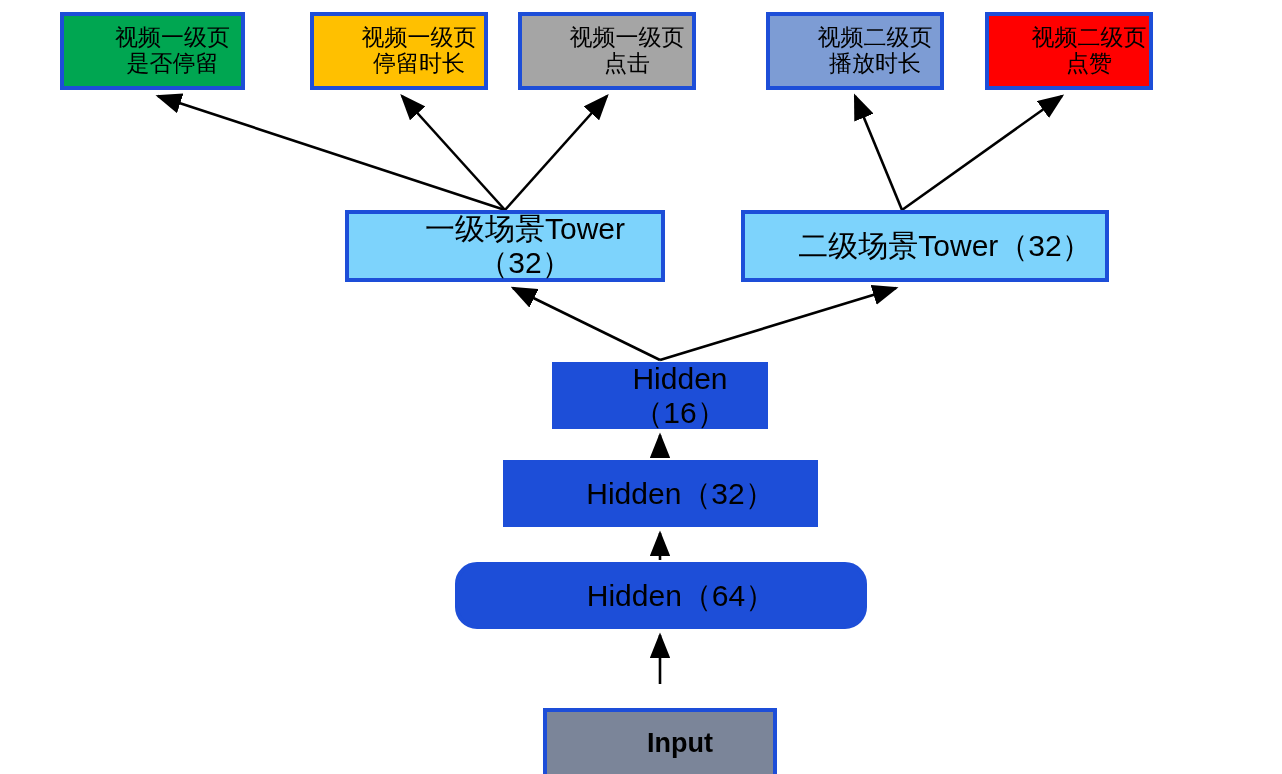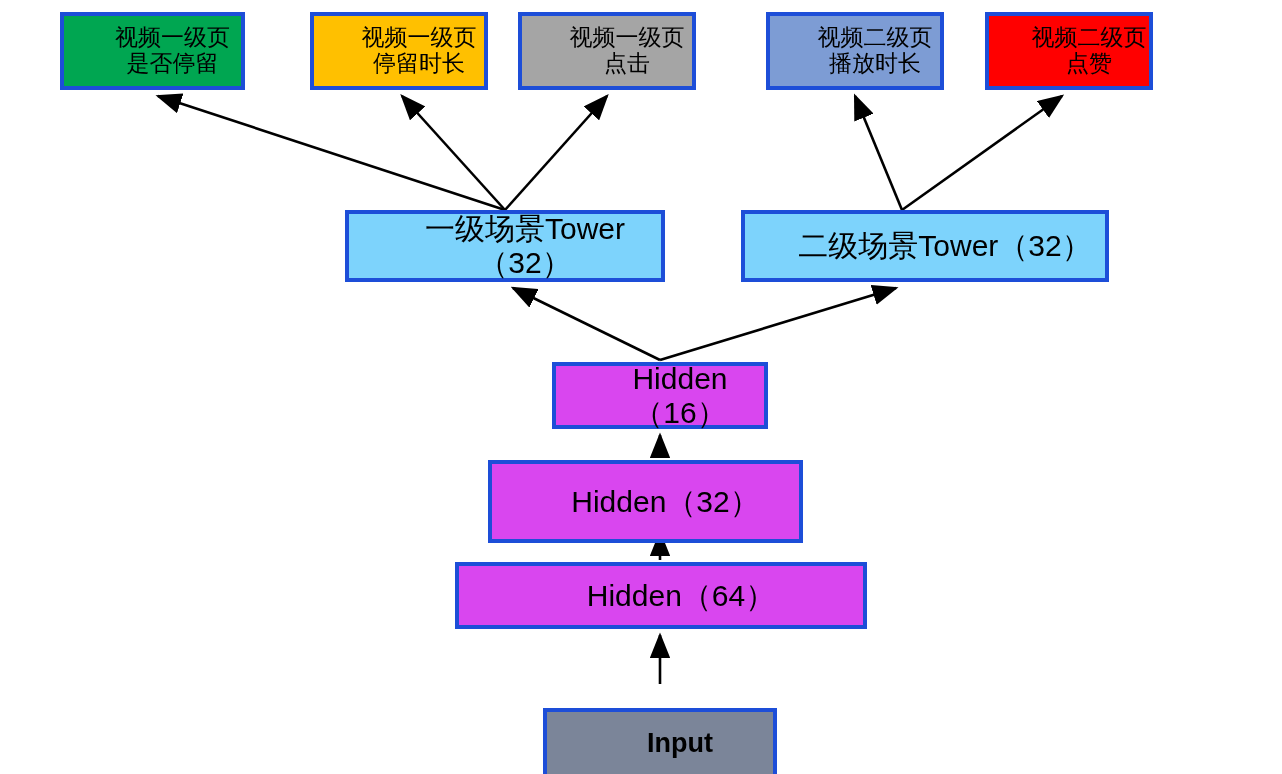--- a/index.html
+++ b/index.html
@@ -42,21 +42,21 @@
   .task-node {
     font-size: 23px;
     letter-spacing: 0px;
   }
   .tower-node {
     font-size: 30px;
     background: #7dd3fc;
   }
   .hidden-node {
     font-size: 30px;
-    background: #d946ef;
+    background: #1d4ed8;
   }
   .input-node {
     font-size: 27px;
     font-weight: bold;
     background: #7B8599;
   }
 </style>
 </head>
 <body>
 
@@ -89,18 +89,18 @@
 停留时长</div>
       <div class="node task-node" style="left: 518px; top: 12px; width: 178px; height: 78px; background: rgb(165, 165, 165);">视频一级页
 点击</div>
       <div class="node task-node" style="left: 766px; top: 12px; width: 178px; height: 78px; background: rgb(125, 156, 212);">视频二级页
 播放时长</div>
       <div class="node task-node" style="left: 985px; top: 12px; width: 168px; height: 78px; background: rgb(255, 0, 0);">视频二级页
 点赞</div>
       <div class="node tower-node" style="left: 345px; top: 210px; width: 320px; height: 72px;">一级场景Tower（32）</div>
       <div class="node tower-node" style="left: 741px; top: 210px; width: 368px; height: 72px;">二级场景Tower（32）</div>
       <div class="node hidden-node" style="left: 552px; top: 362px; width: 216px; height: 67px;">Hidden（16）</div>
-      <div class="node hidden-node" style="left: 488px; top: 460px; width: 315px; height: 83px;">Hidden（32）</div>
-      <div class="node hidden-node" style="left: 455px; top: 562px; width: 412px; height: 67px;">Hidden（64）</div>
+      <div class="node hidden-node" style="left: 503px; top: 460px; width: 315px; height: 67px;">Hidden（32）</div>
+      <div class="node hidden-node" style="left: 455px; top: 562px; width: 412px; height: 67px; border-radius: 22px;">Hidden（64）</div>
       <div class="node input-node" style="left: 543px; top: 686px; width: 234px; height: 71px; margin-top: 22px;">Input</div>
     </div>
 
 </div>
 
 </body></html>

